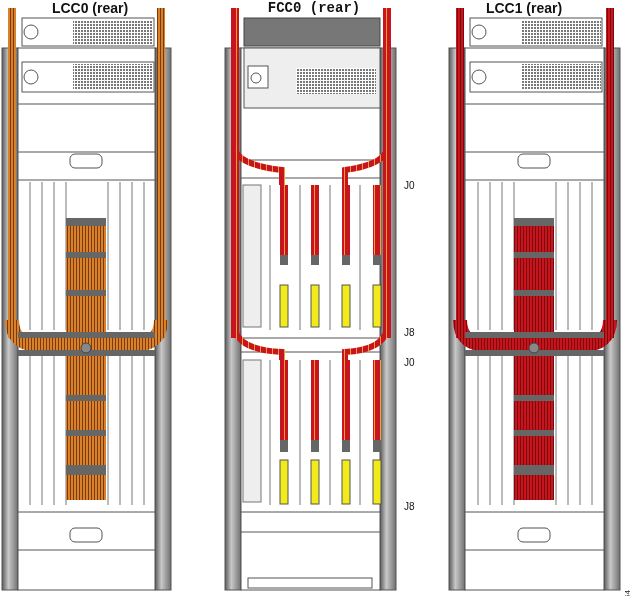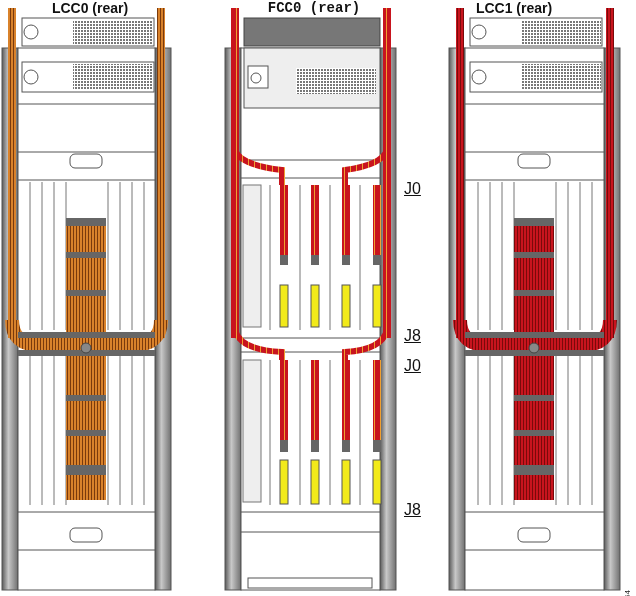--- a/index.html
+++ b/index.html
@@ -1,27 +1,27 @@
 <!DOCTYPE html>
 <html><head>
 <meta charset="utf-8">
 <style>
   html,body{margin:0;padding:0;background:#fff;}
   body{width:636px;height:596px;position:relative;overflow:hidden;font-family:"Liberation Sans",sans-serif;}
   .title{position:absolute;top:0;font-weight:bold;font-size:14px;color:#111;text-align:center;width:160px;}
-  .lbl{position:absolute;font-size:16px;color:#111;text-decoration:underline;}
+  .lbl{position:absolute;font-size:10px;color:#111;}
   .fig{position:absolute;right:4px;bottom:6px;font-size:8px;color:#222;transform:rotate(-90deg);transform-origin:right bottom;white-space:nowrap;}
   svg{position:absolute;left:0;top:0;}
 </style>
 </head>
 <body>
 
 <div class="title" style="left:10px;">LCC0 (rear)</div>
 <div class="title" style="left:234px;font-family:Liberation Mono, monospace;">FCC0 (rear)</div>
-<div class="title" style="left:434px;">LCC1 (rear)</div>
+<div class="title" style="left:444px;">LCC1 (rear)</div>
 
 <div class="lbl" style="left:404px;top:180px;">J0</div>
 <div class="lbl" style="left:404px;top:327px;">J8</div>
 <div class="lbl" style="left:404px;top:357px;">J0</div>
 <div class="lbl" style="left:404px;top:501px;">J8</div>
 <div class="fig">138154</div>
 
 <svg width="636" height="596" viewBox="0 0 636 596">
   <defs>
     <linearGradient id="post" x1="0" x2="1" y1="0" y2="0">

